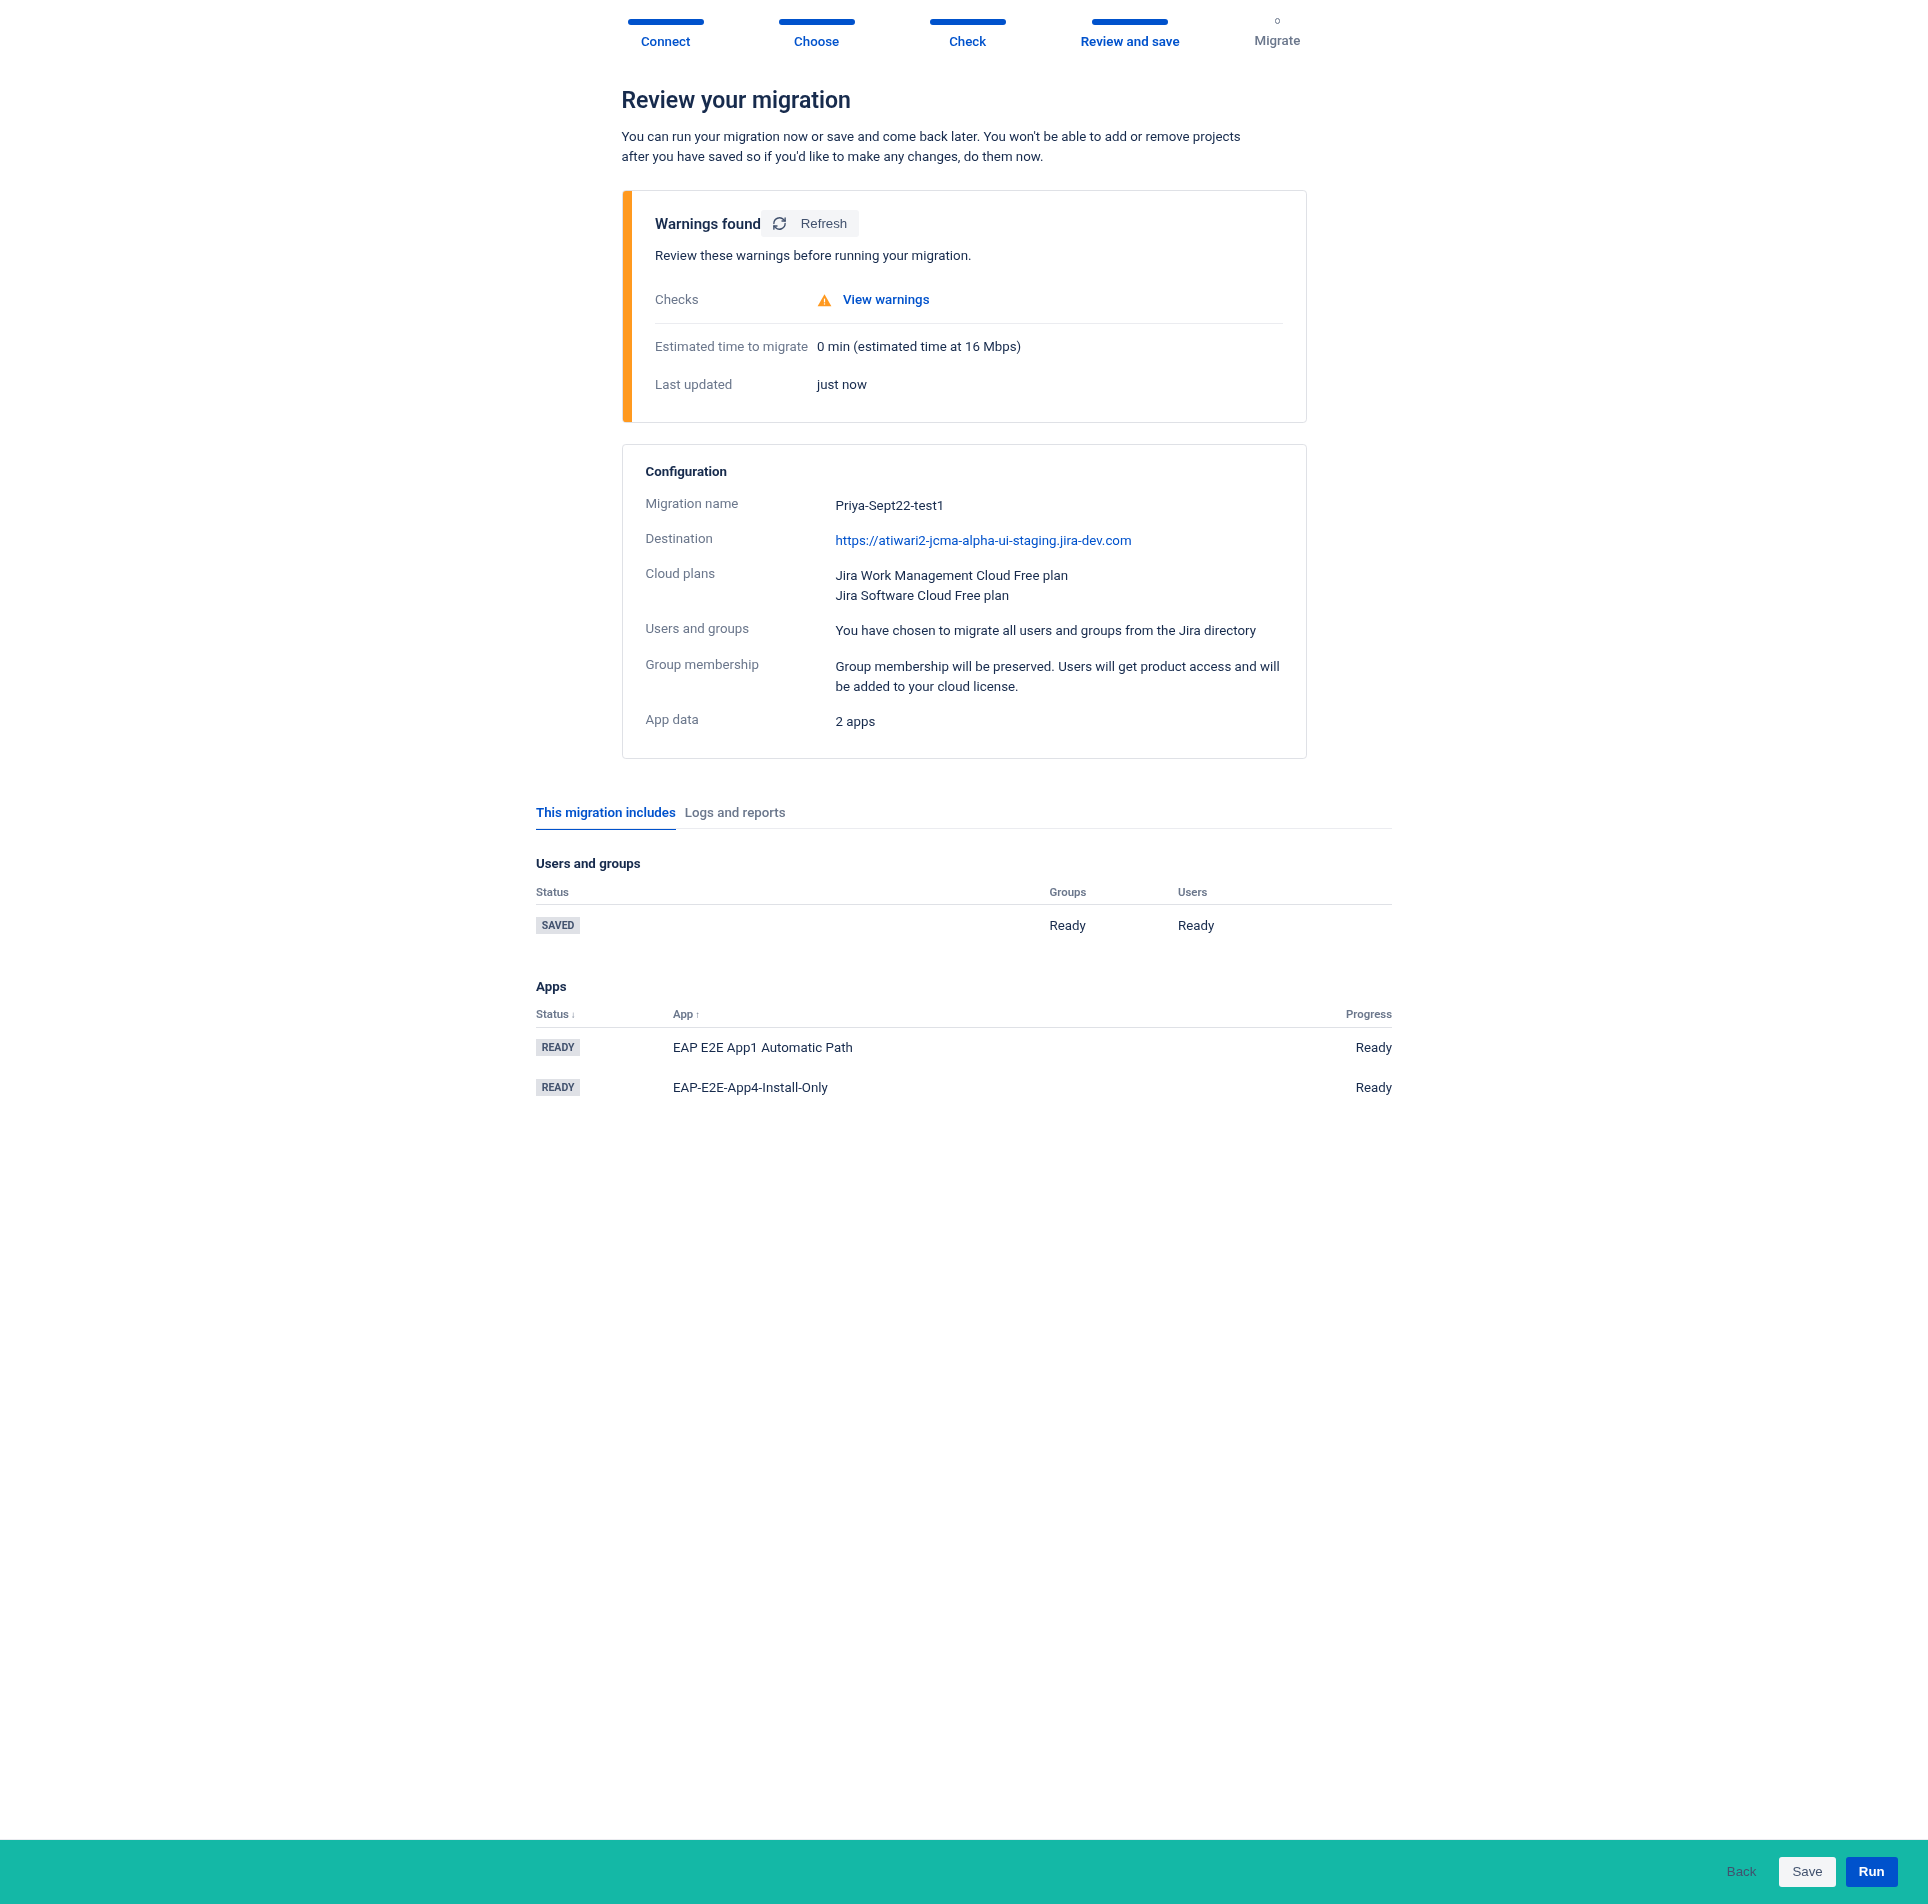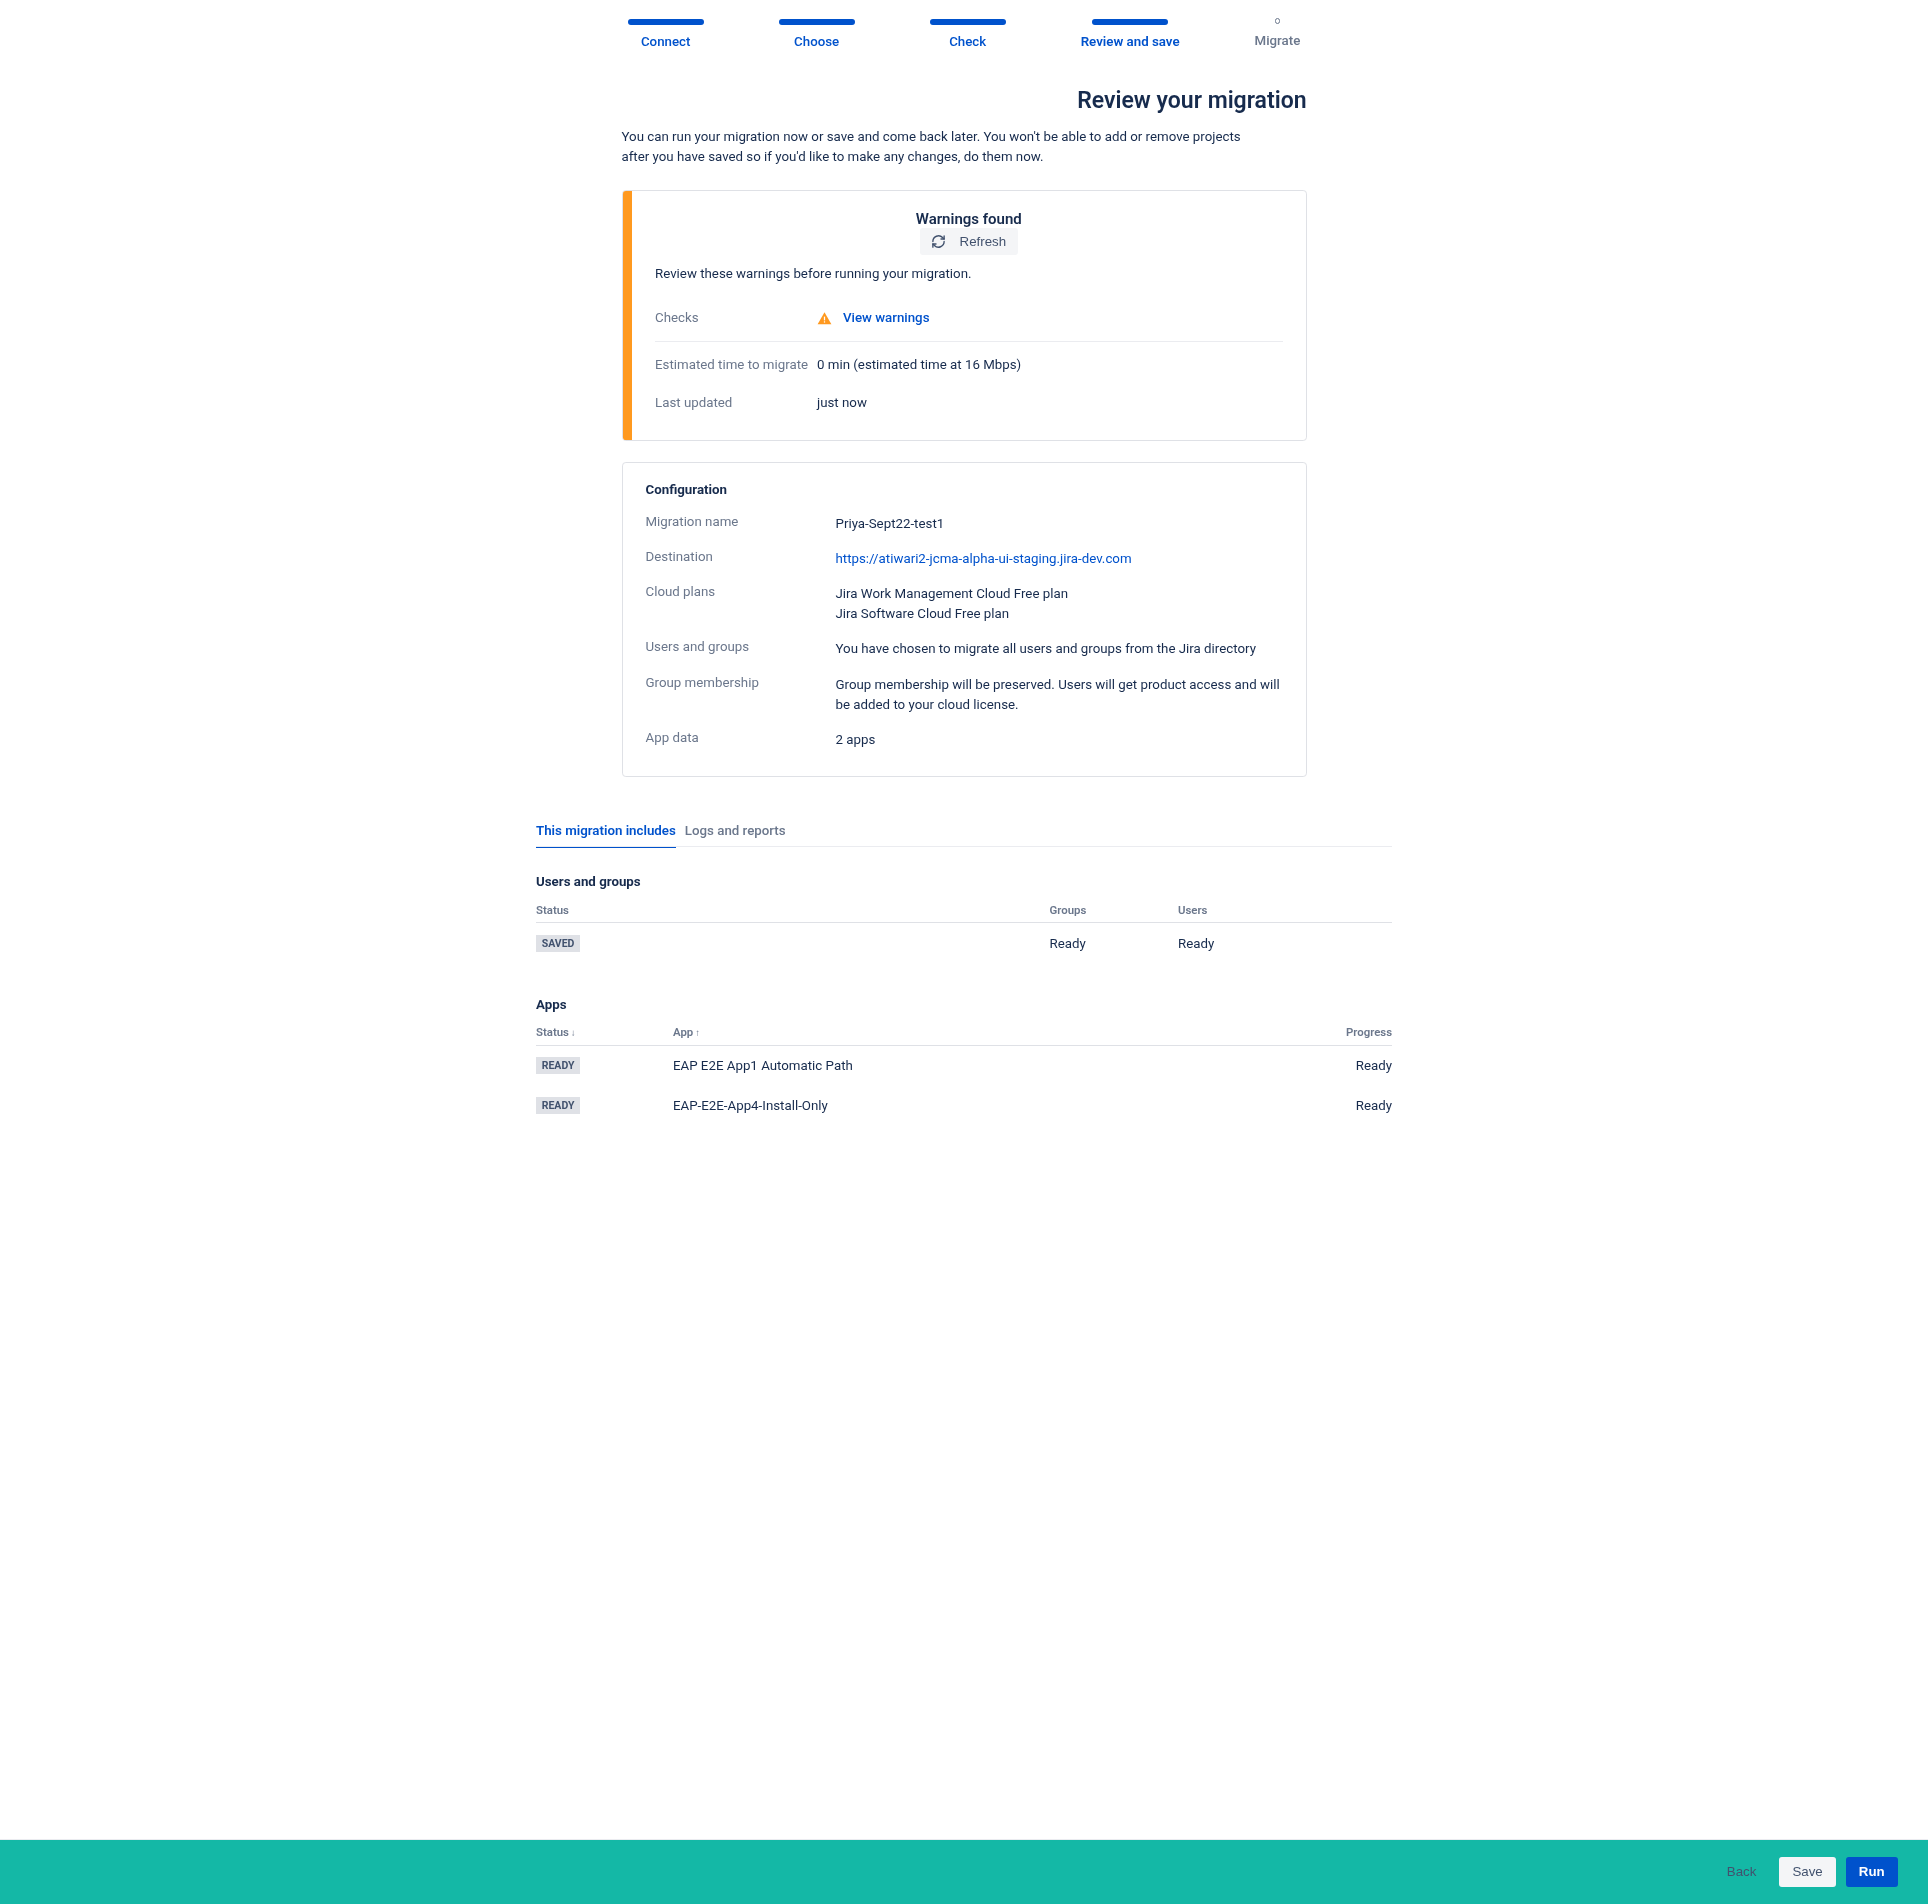--- a/index.html
+++ b/index.html
@@ -17,34 +17,34 @@
     
     .stepper { display: flex; justify-content: center; align-items: flex-start; gap: 75px; padding-top: 19px; }
     .step { display: flex; flex-direction: column; align-items: center; gap: 9.5px; }
     .step-bar { width: 76px; height: 5.7px; background: #0052CC; border-radius: 2.9px; }
     .step-dot { width: 5.7px; height: 5.7px; border-radius: 50%; border: 1px solid #6B778C; margin-top: -1px; }
     .step-label-active { color: #0052CC; font-weight: 500; font-size: 13.3px; }
     .step-label-current { color: #0052CC; font-weight: 600; font-size: 13.3px; }
     .step-label-pending { color: #6B778C; font-weight: 500; font-size: 13.3px; }
 
     
-    .page-title { font-size: 23px; font-weight: 600; color: #172B4D; margin-top: 38px; text-align: right; }
+    .page-title { font-size: 23px; font-weight: 600; color: #172B4D; margin-top: 38px; }
     .page-desc { font-size: 13.3px; color: #172B4D; margin-top: 13.3px; line-height: 1.5; max-width: 647px; }
 
     
     .panel-warning {
       border: 1px solid #DFE1E6;
       border-radius: 3.8px;
       margin-top: 23px;
       display: flex;
       overflow: hidden;
     }
     .panel-accent { width: 9.5px; background: #FF991F; flex-shrink: 0; }
     .panel-body { flex: 1; padding: 19px 23px; }
-    .panel-header { display: flex; align-items: center; justify-content: flex-start; flex-direction: column; }
+    .panel-header { display: flex; align-items: center; justify-content: flex-start; }
     .panel-title { font-size: 15px; font-weight: 600; color: #172B4D; }
     .btn-refresh {
       display: inline-flex; align-items: center; gap: 5.7px;
       background: #F4F5F7; border: none; border-radius: 2.9px;
       padding: 5.7px 11.4px; font-size: 13.3px; color: #42526E; font-weight: 500; cursor: pointer;
     }
     .panel-sub { font-size: 13.3px; color: #172B4D; margin-top: 11.4px; }
     .kv-section { margin-top: 17px; }
     .kv-row { display: flex; padding: 11.4px 0; }
     .kv-label { width: 162px; color: #6B778C; font-size: 13.3px; flex-shrink: 0; }

